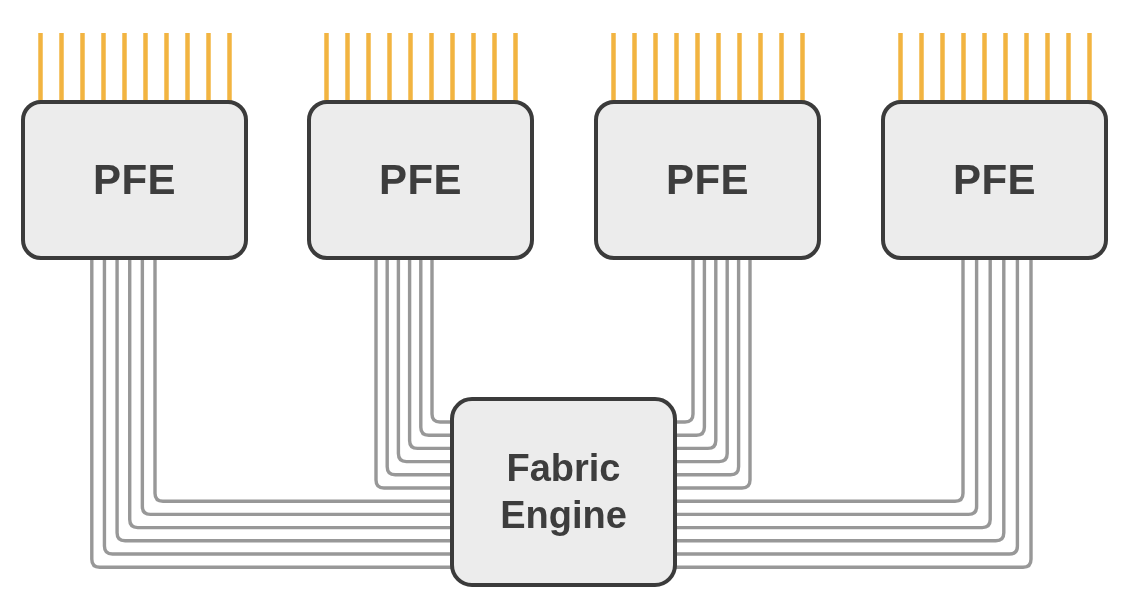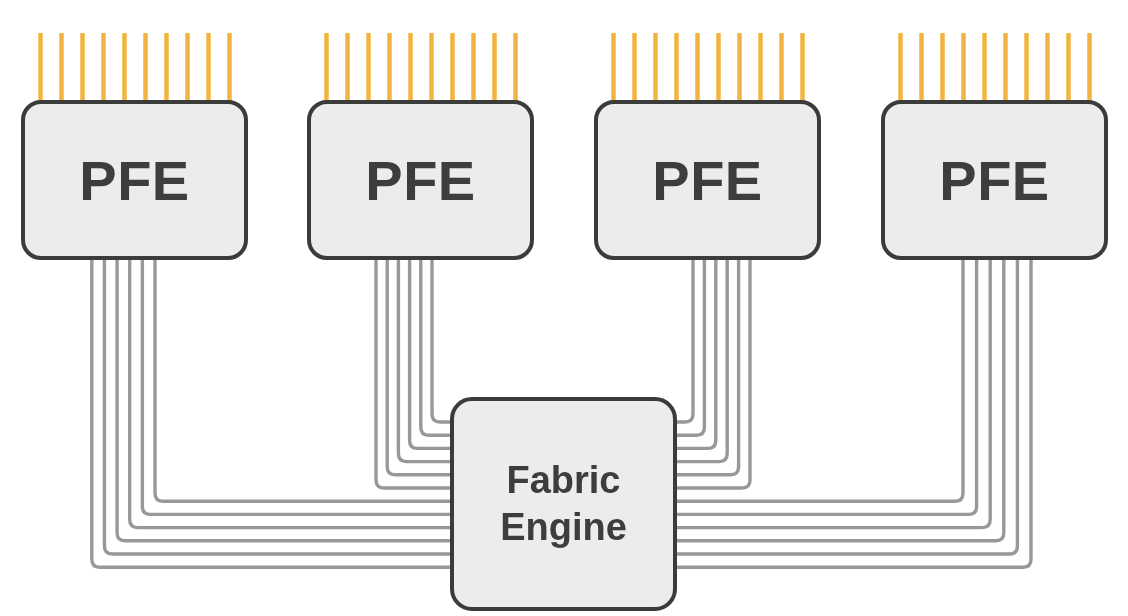--- a/index.html
+++ b/index.html
@@ -34,34 +34,34 @@
     z-index: 2;
     text-align: center;
   }
   .pfe-box {
     width: 227px;
     height: 160px;
     top: 100px;
     border-radius: 20px;
   }
   .pfe-box .node-label {
-    font-size: 56px;
+    font-size: 42px;
     font-weight: 700;
     letter-spacing: 0.5px;
     color: var(--label, #3d3d3d);
   }
   .pfe1 { left: 21px; }
   .pfe2 { left: 307px; }
   .pfe3 { left: 594px; }
   .pfe4 { left: 881px; }
   .fabric-box {
     left: 450px;
     top: 397px;
     width: 227px;
-    height: 214px;
+    height: 190px;
     border-radius: 22px;
   }
   .fabric-box .node-label {
     font-size: 38px;
     font-weight: 700;
     line-height: 1.25;
     color: var(--label, #3d3d3d);
     padding: 0 28px;
   }
 </style>

